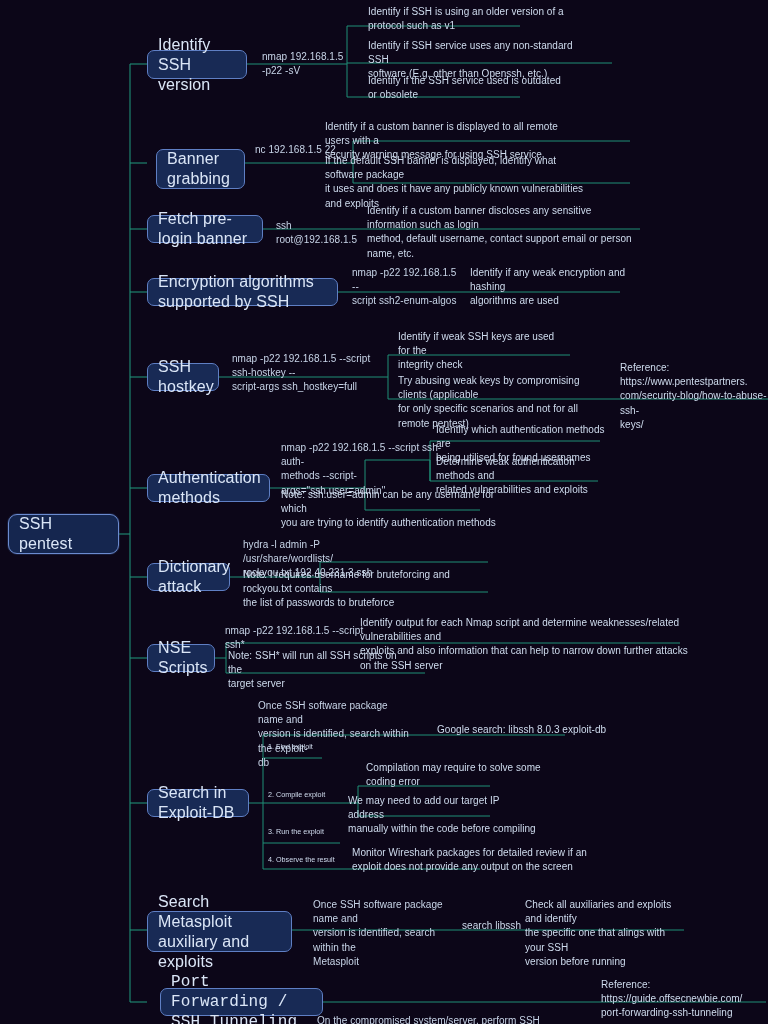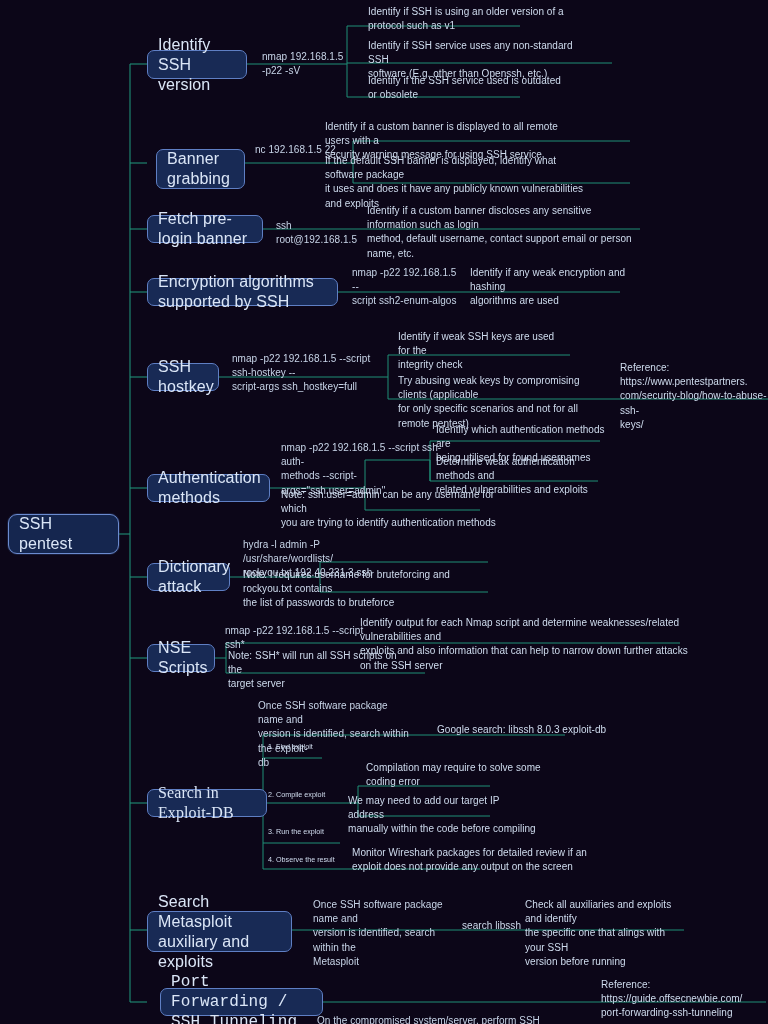--- a/index.html
+++ b/index.html
@@ -226,21 +226,21 @@
 
 <div class="node main" style="left:147px; top:644px; width:68px; height:28px;">
   <span>NSE Scripts</span>
 </div>
 <div class="leaf mono" style="left:225px; top:624px; width:140px;">nmap -p22 192.168.1.5 --script ssh*</div>
 <div class="leaf" style="left:360px; top:616px; width:330px;">Identify output for each Nmap script and determine weaknesses/related vulnerabilities and
 exploits and also information that can help to narrow down further attacks on the SSH server</div>
 <div class="leaf" style="left:228px; top:649px; width:170px;">Note: SSH* will run all SSH scripts on the
 target server</div>
 
-<div class="node main" style="left:147px; top:789px; width:120px; height:28px;font-family:Liberation Serif, serif;">
+<div class="node main" style="left:147px; top:789px; width:102px; height:28px;">
   <span>Search in Exploit-DB</span>
 </div>
 <div class="leaf mono" style="left:258px; top:699px; width:155px;">Once SSH software package name and
 version is identified, search within the exploit-
 db</div>
 <div class="leaf" style="left:437px; top:723px; width:175px;">Google search: libssh 8.0.3 exploit-db</div>
 <div class="step" style="left:268px; top:742px; width:90px;">1. Find exploit</div>
 <div class="step" style="left:268px; top:790px; width:90px;">2. Compile exploit</div>
 <div class="leaf" style="left:366px; top:761px; width:185px;">Compilation may require to solve some
 coding error</div>

